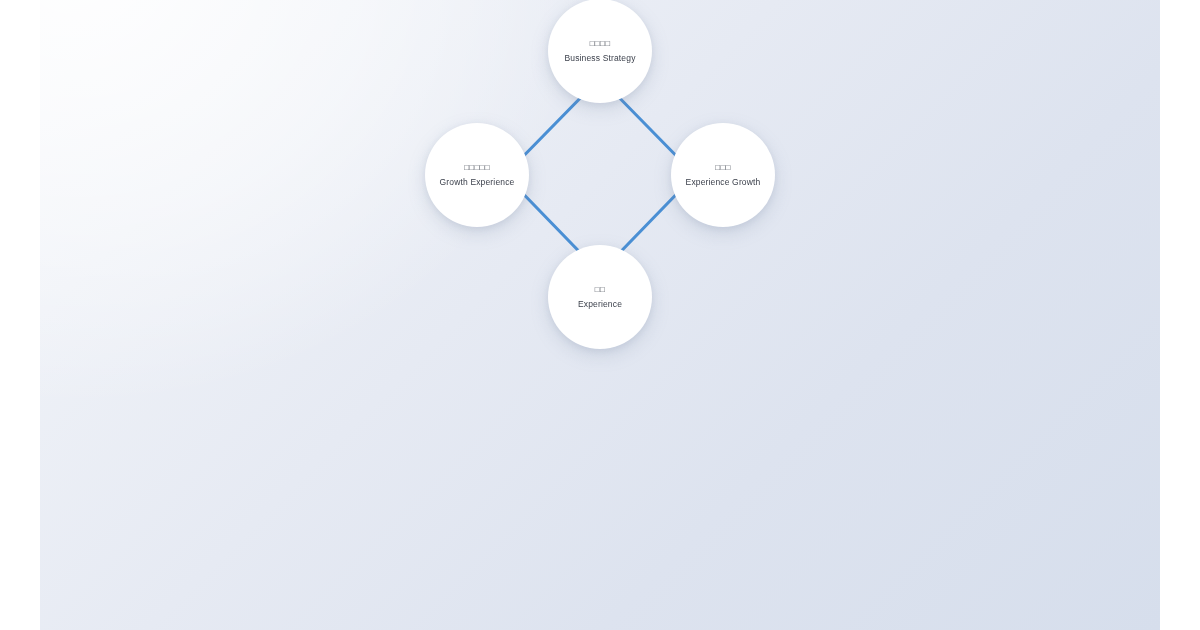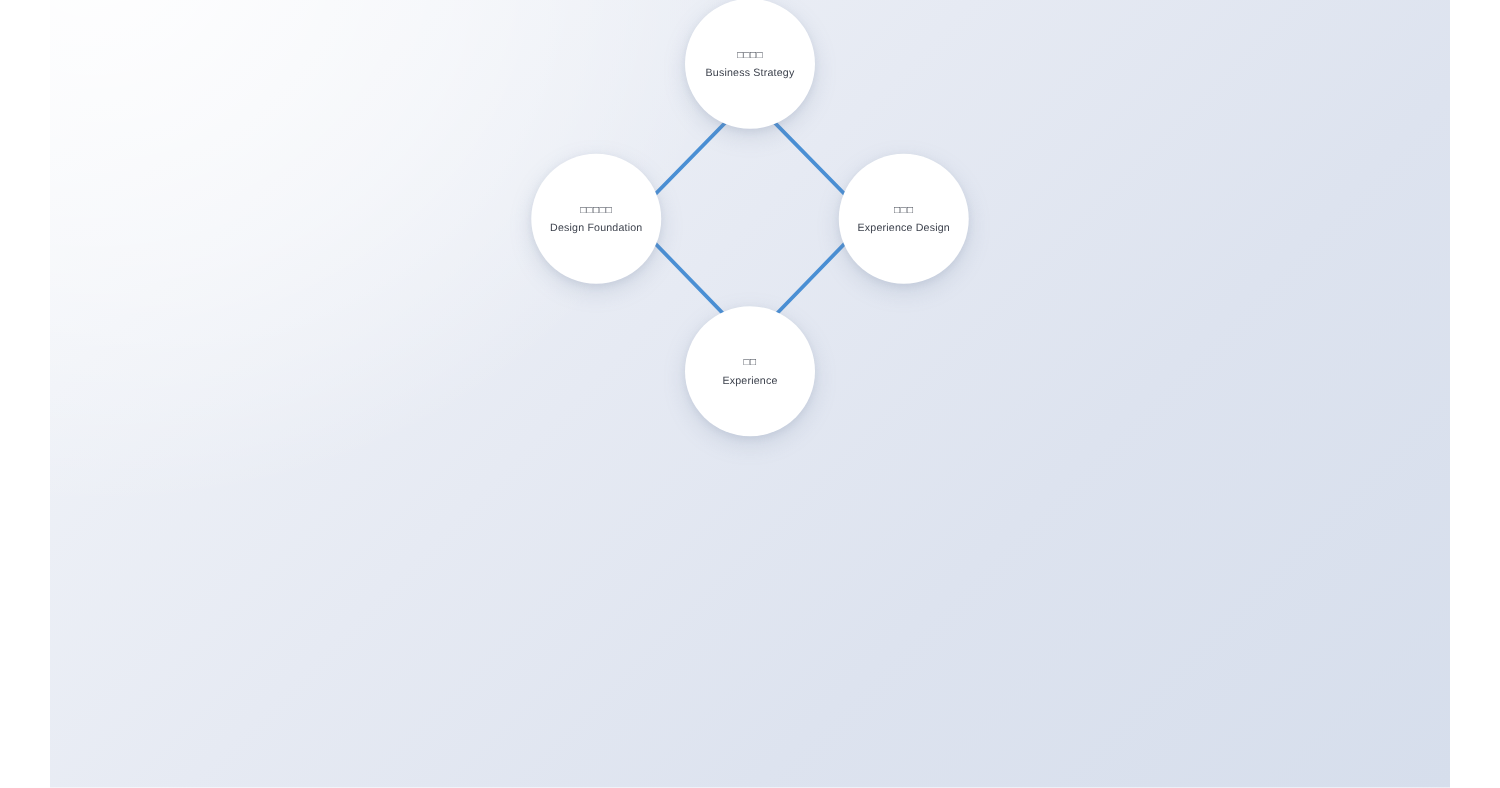--- a/index.html
+++ b/index.html
@@ -115,26 +115,26 @@
     <polygon points="600,78 695,175 600,273 505,175" fill="none" stroke="#4a8fd4" stroke-width="3" stroke-linejoin="miter"></polygon>
   </svg>
 
   <div class="node" id="node-top">
     <div class="node-title">□□□□</div>
     <div class="node-subtitle">Business Strategy</div>
   </div>
 
   <div class="node" id="node-left">
     <div class="node-title">□□□□□</div>
-    <div class="node-subtitle">Design Foundation</div>
+    <div class="node-subtitle">Growth Experience</div>
   </div>
 
   <div class="node" id="node-right">
     <div class="node-title">□□□</div>
-    <div class="node-subtitle">Experience Design</div>
+    <div class="node-subtitle">Experience Growth</div>
   </div>
 
   <div class="node" id="node-bottom">
     <div class="node-title">□□</div>
     <div class="node-subtitle">Experience</div>
   </div>
 
 </div>
 
 </body></html>

